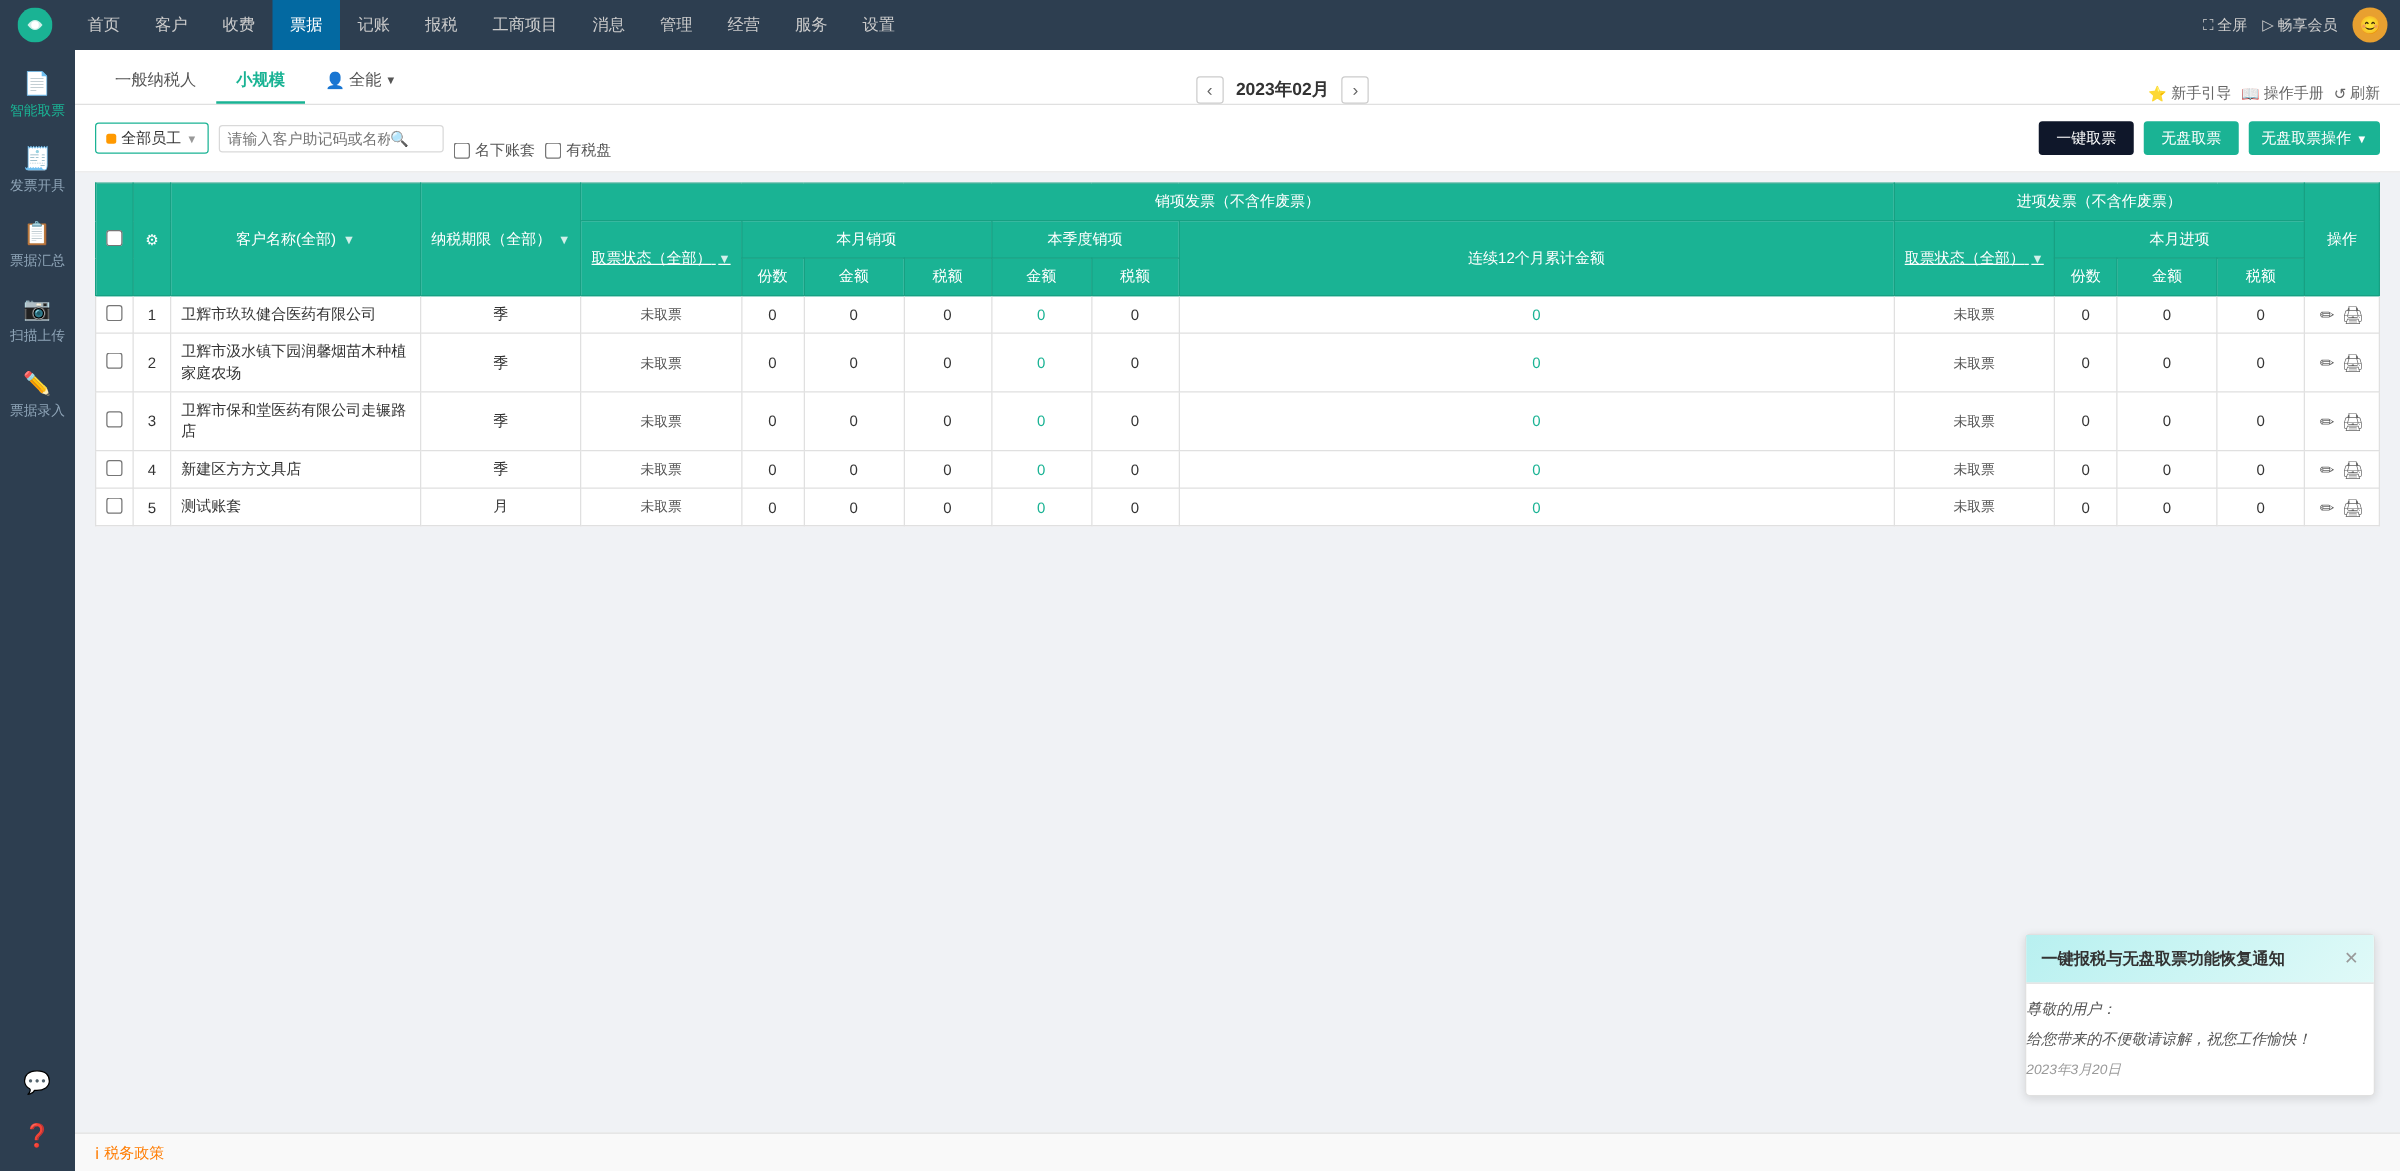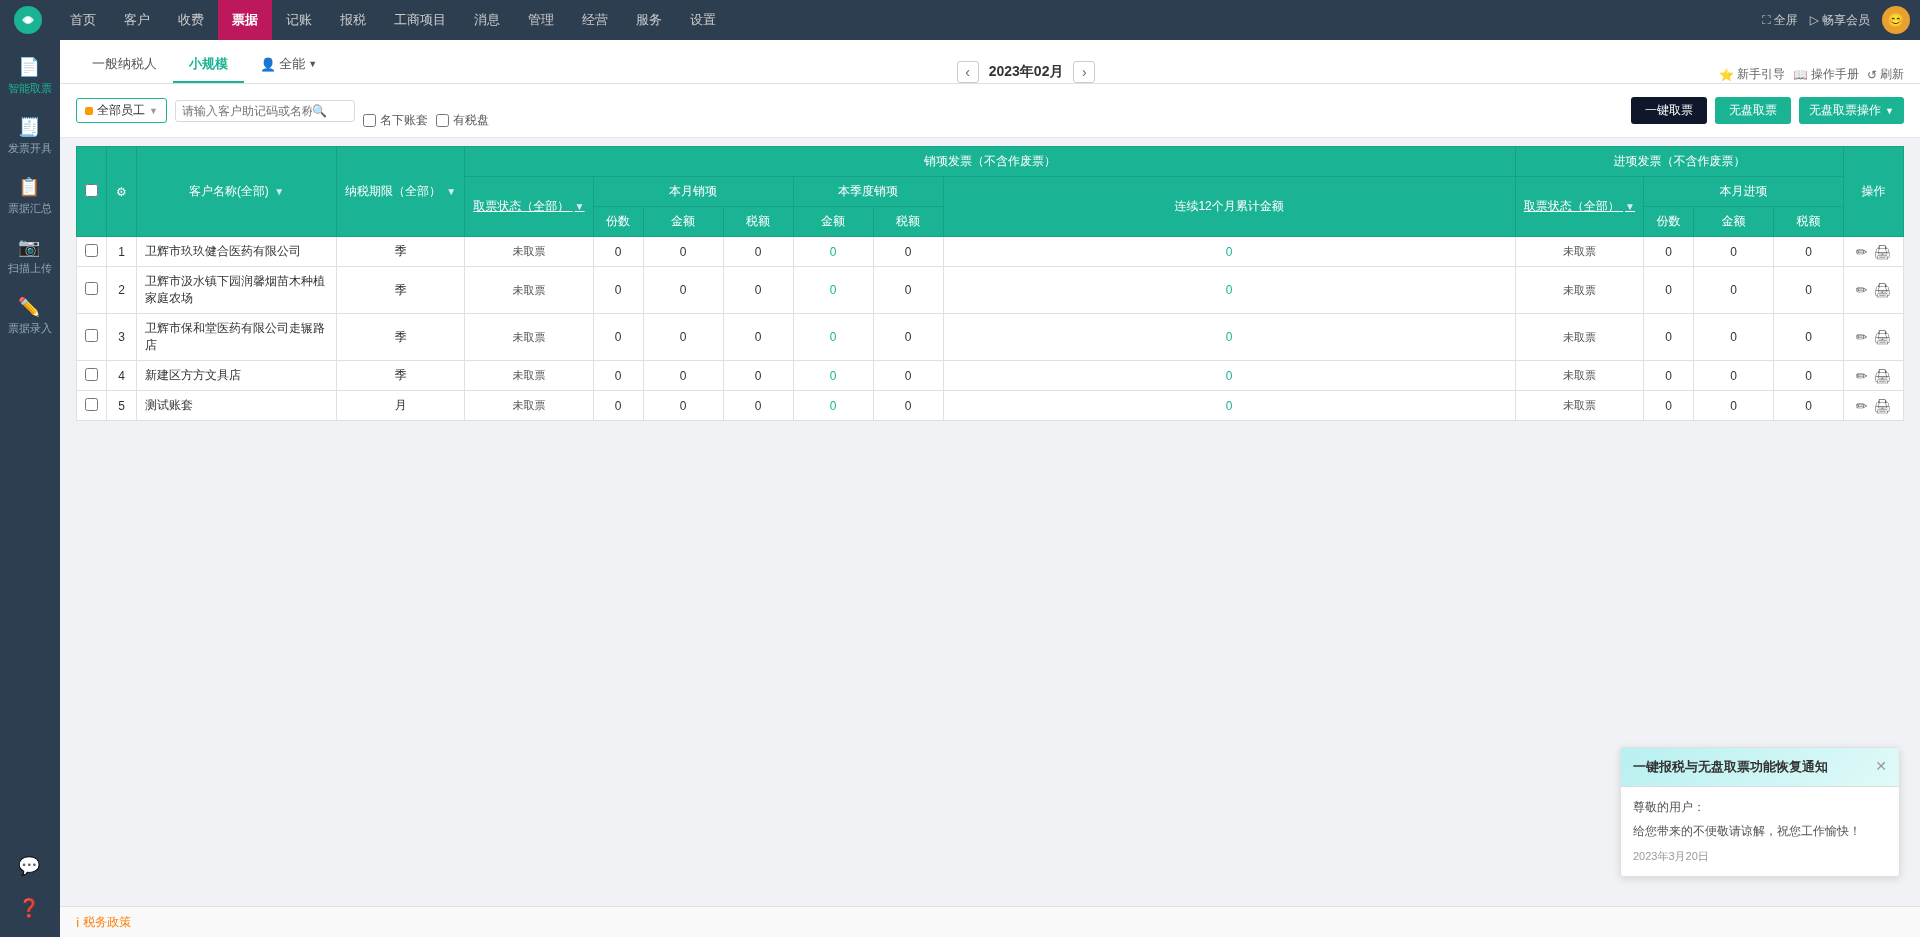--- a/index.html
+++ b/index.html
@@ -27,23 +27,22 @@
     .top-nav .nav-item {
       padding: 0 14px;
       height: 40px;
       display: flex; align-items: center;
       cursor: pointer;
       font-size: 13px;
       color: #ccc;
       white-space: nowrap;
     }
     .top-nav .nav-item.active {
-      background: #be185d;
+      background: #0369a1;
       color: #fff;
-      font-weight: bold;
     }
     .top-nav .right-tools {
       display: flex; align-items: center; gap: 12px; font-size: 12px; color: #ccc;
     }
     .top-nav .right-tools span { cursor: pointer; display: flex; align-items: center; gap: 3px; }
     .top-nav .avatar {
       width: 28px; height: 28px; border-radius: 50%; background: #e8a030;
       display: flex; align-items: center; justify-content: center; color: #fff; font-size: 14px; cursor: pointer;
     }
 
@@ -249,21 +248,21 @@
       font-size: 12px;
     }
     .notification-popup .popup-header {
       background: linear-gradient(135deg, #b8f0f0, #e0faf8);
       padding: 10px 12px;
       border-bottom: 1px solid #ddd;
       display: flex; justify-content: space-between; align-items: flex-start;
     }
     .notification-popup .popup-title { font-size: 13px; font-weight: bold; color: #333; }
     .notification-popup .close-btn { cursor: pointer; color: #999; font-size: 14px; }
-    .notification-popup .popup-body { padding: 10px 12px; color: #555; line-height: 1.7; }
+    .notification-popup .popup-body { padding: 10px 0; color: #555; line-height: 1.7; font-style: italic; }
     .notification-popup .popup-date { color: #999; font-size: 11px; margin-top: 6px; }
 
     
     .bottom-bar {
       background: #f9f9f9;
       border-top: 1px solid #e0e0e0;
       padding: 6px 16px;
       display: flex; align-items: center; gap: 4px;
       font-size: 12px;
       color: #ff7c00;

